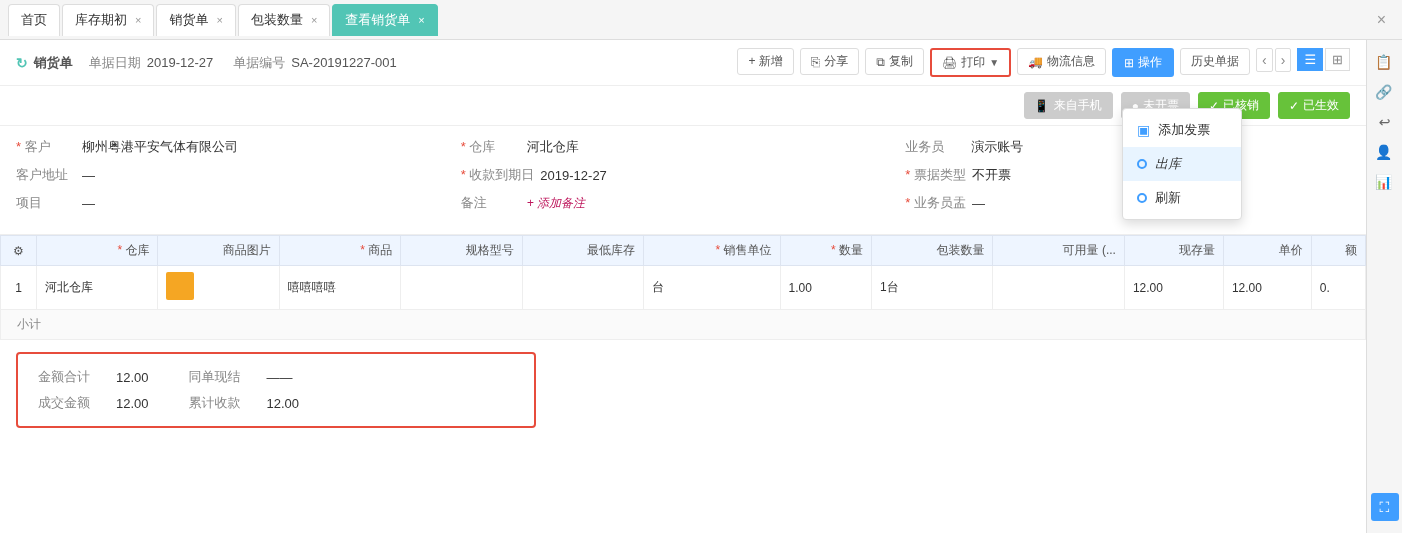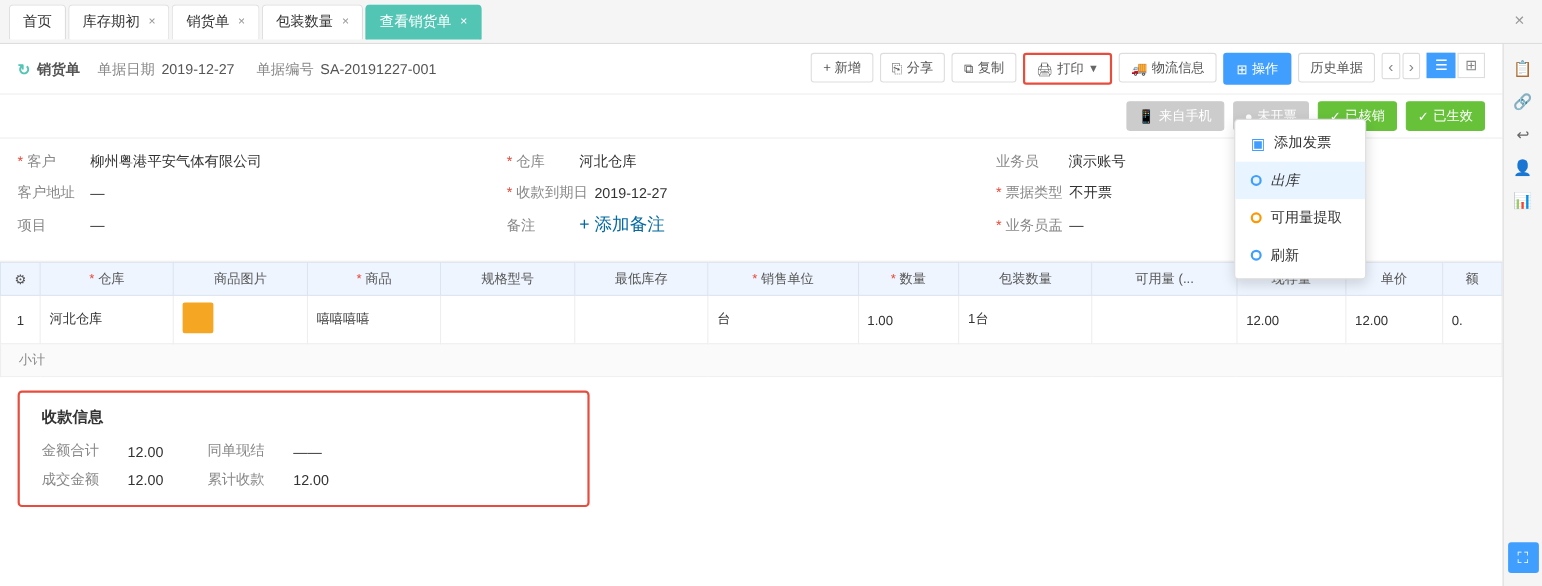--- a/index.html
+++ b/index.html
@@ -54,28 +54,28 @@
     .status-btn.green { background: #67c23a; color: #fff; border-color: #67c23a; }
     .status-btn.grey { background: #ccc; color: #fff; border-color: #ccc; }
 
     
     .form-section { padding: 12px 16px; border-bottom: 1px solid #eee; }
     .form-row { display: flex; gap: 0; margin-bottom: 10px; }
     .form-field { display: flex; align-items: center; gap: 6px; flex: 1; }
     .form-label { color: #888; font-size: 13px; white-space: nowrap; min-width: 60px; }
     .form-label.required::before { content: '* '; color: #e74c3c; }
     .form-value { color: #333; font-size: 13px; }
-    .add-note { color: #0369a1; cursor: pointer; font-size: 16px; }
+    .add-note { color: #be185d; cursor: pointer; font-size: 12px; font-style: italic; }
 
     
     .data-table-wrapper { overflow-x: auto; }
     .data-table { width: 100%; border-collapse: collapse; font-size: 12px; }
     .data-table th {
       background: #eef5ff; border: 1px solid #dde4f0; padding: 6px 8px;
-      text-align: center; font-weight: normal; color: #555; white-space: nowrap;
+      text-align: right; font-weight: normal; color: #555; white-space: nowrap;
     }
     .data-table td {
       border: 1px solid #eee; padding: 6px 8px; color: #333; white-space: nowrap;
     }
     .data-table .settings-col { text-align: center; width: 36px; }
     .data-table .num-col { text-align: center; width: 36px; }
     .subtotal-row td { background: #fafafa; color: #888; }
     .product-img { width: 28px; height: 28px; background: #f5a623; border-radius: 2px; display: inline-block; }
 
     
@@ -313,21 +313,20 @@
             <td>0.</td>
           </tr>
           <tr class="subtotal-row">
             <td colspan="13" style="padding-left:16px;">小计</td>
           </tr>
         </tbody>
       </table>
     </div>
 
     <div class="summary-panel">
-      <div class="summary-title">收款信息</div>
       <div class="summary-rows">
         <div class="summary-col">
           <div class="summary-item">
             <span class="summary-item-label">金额合计</span>
             <span class="summary-item-value">12.00</span>
           </div>
           <div class="summary-item">
             <span class="summary-item-label">成交金额</span>
             <span class="summary-item-value">12.00</span>
           </div>
@@ -348,24 +347,20 @@
     <div class="dropdown-menu">
       <div class="dropdown-item">
         <span style="color:#409eff; font-size:14px;">▣</span>
         <span>添加发票</span>
       </div>
       <div class="dropdown-item" style="background:#e8f4ff;font-style:italic;">
         <span class="dot dot-blue" style="width:10px;height:10px;border-radius:50%;border:2px solid #409eff;display:inline-block;"></span>
         <span>出库</span>
       </div>
       <div class="dropdown-item">
-        <span class="dot" style="width:10px;height:10px;border-radius:50%;border:2px solid #ff9800;display:inline-block;"></span>
-        <span>可用量提取</span>
-      </div>
-      <div class="dropdown-item">
         <span class="dot" style="width:10px;height:10px;border-radius:50%;border:2px solid #409eff;display:inline-block;"></span>
         <span>刷新</span>
       </div>
     </div>
 
     <div class="right-sidebar">
       <div class="sidebar-icon">📋</div>
       <div class="sidebar-icon">🔗</div>
       <div class="sidebar-icon">↩</div>
       <div class="sidebar-icon">👤</div>

